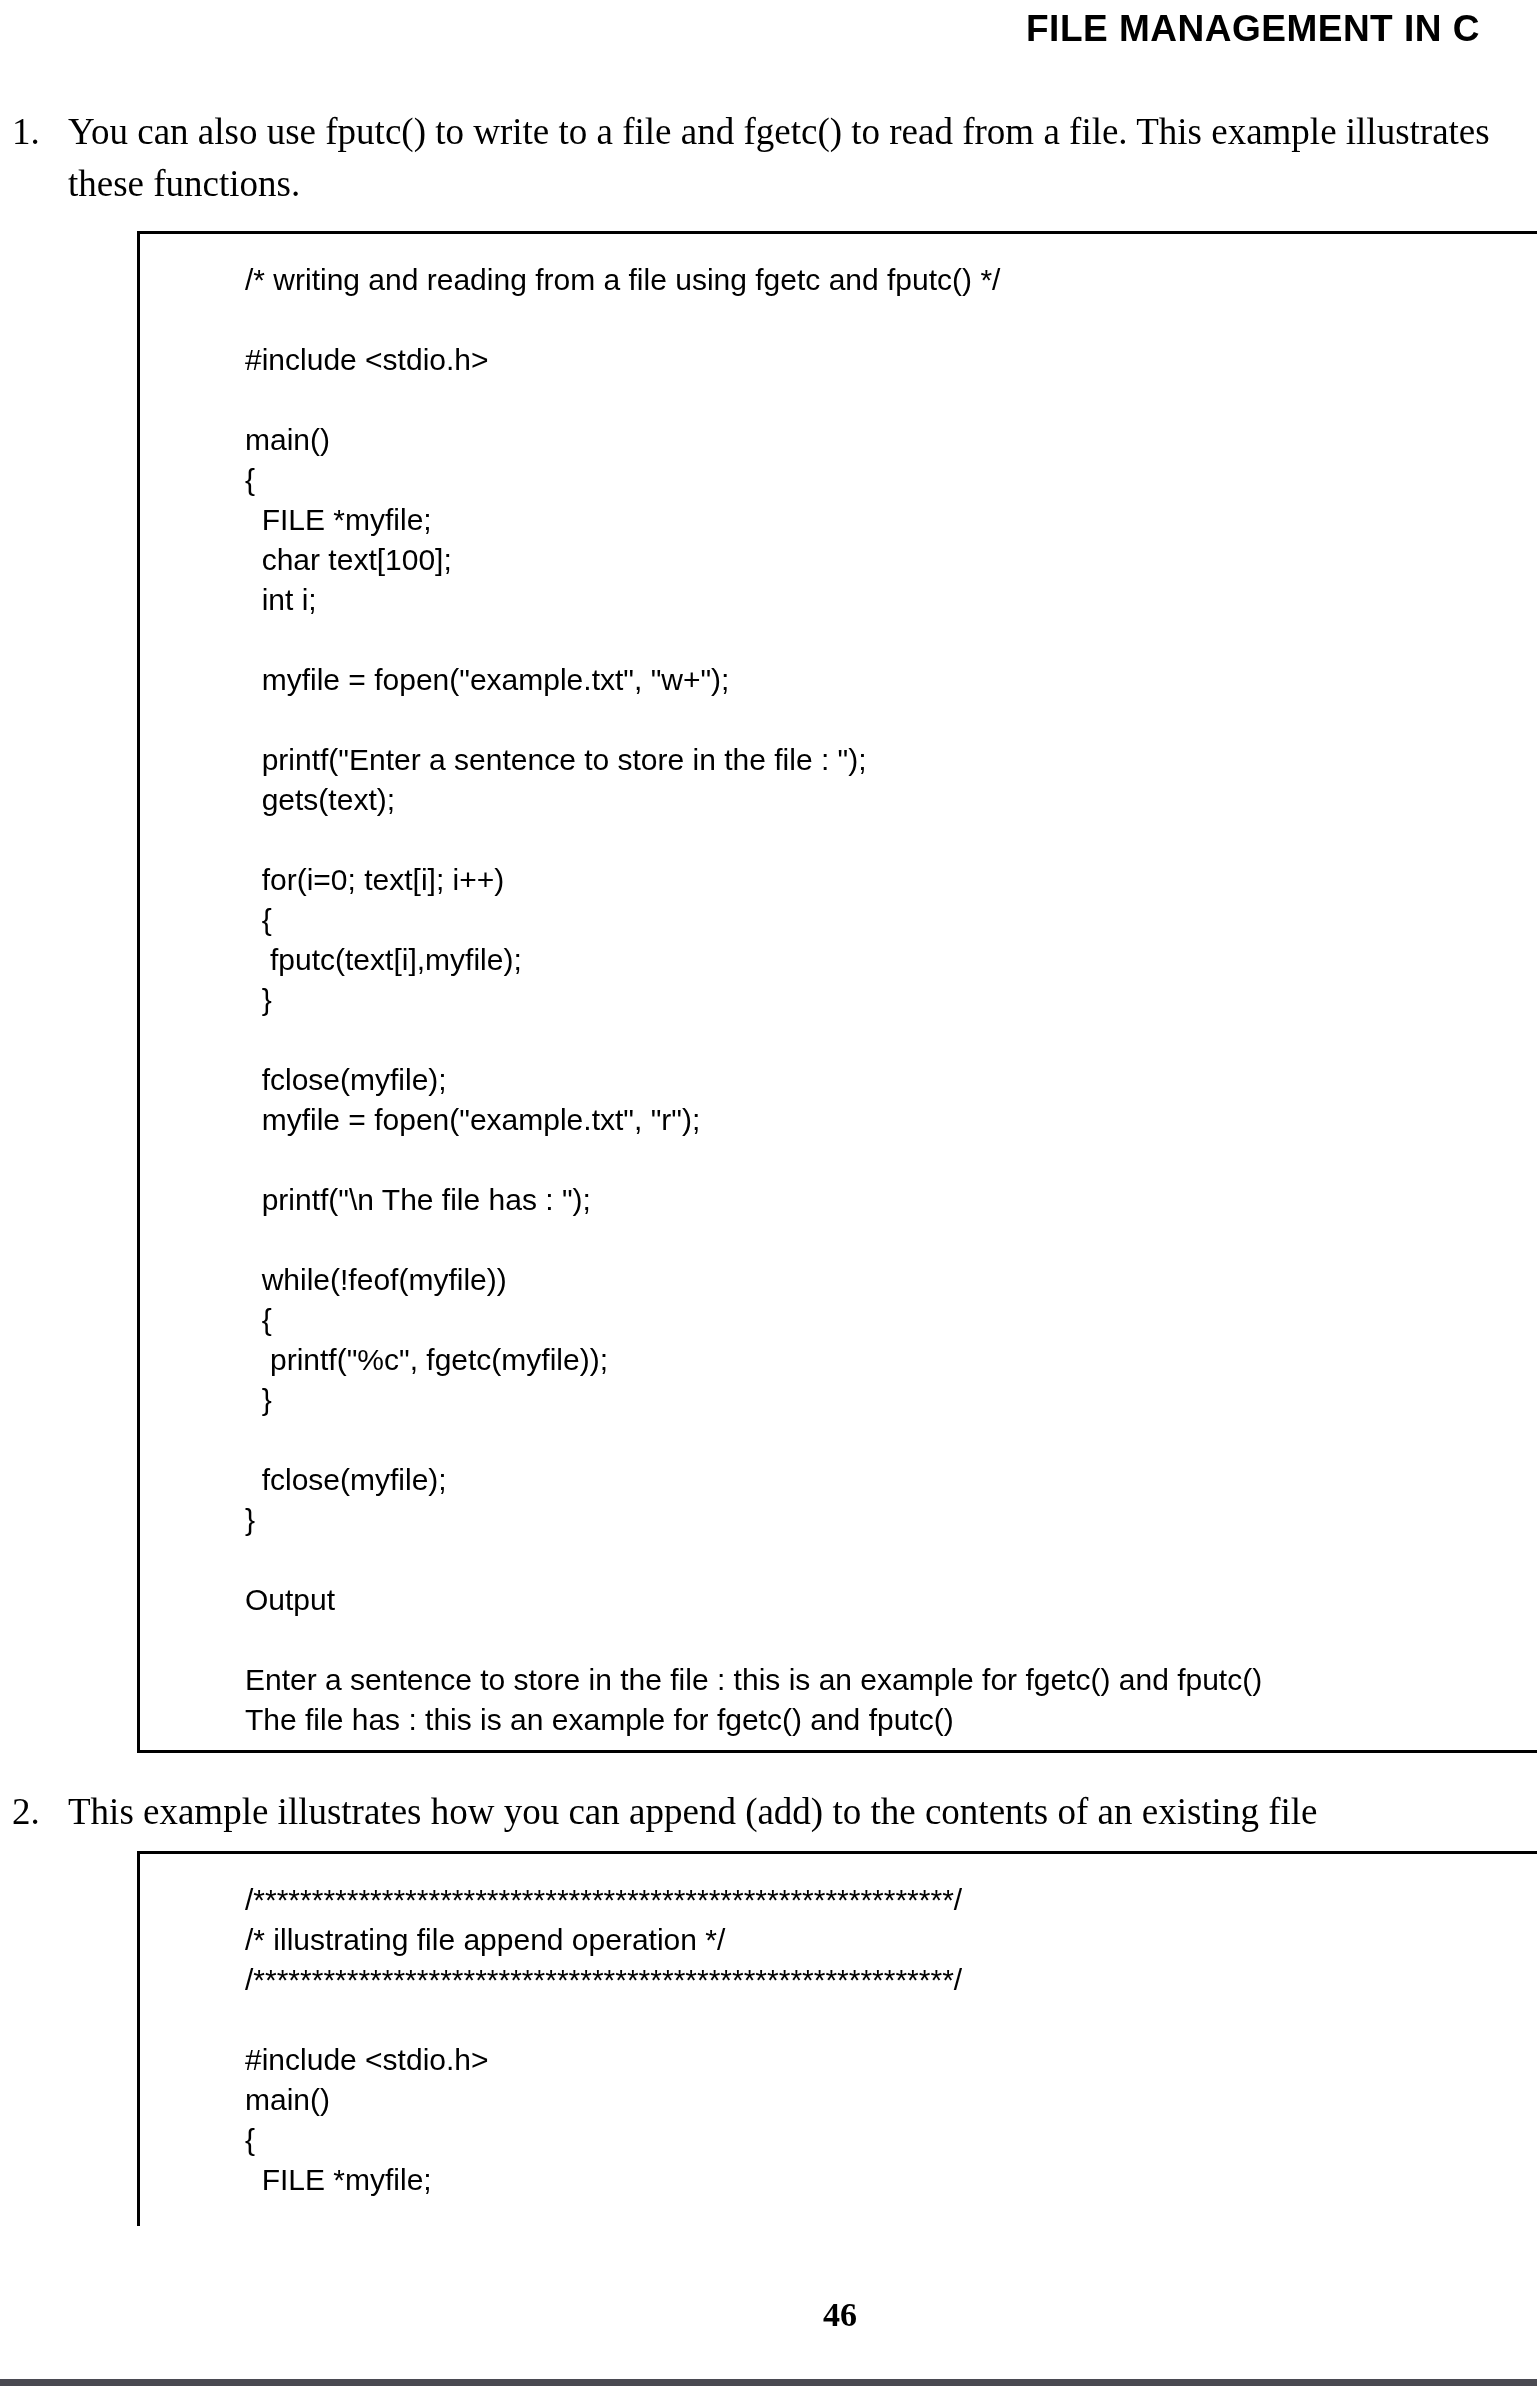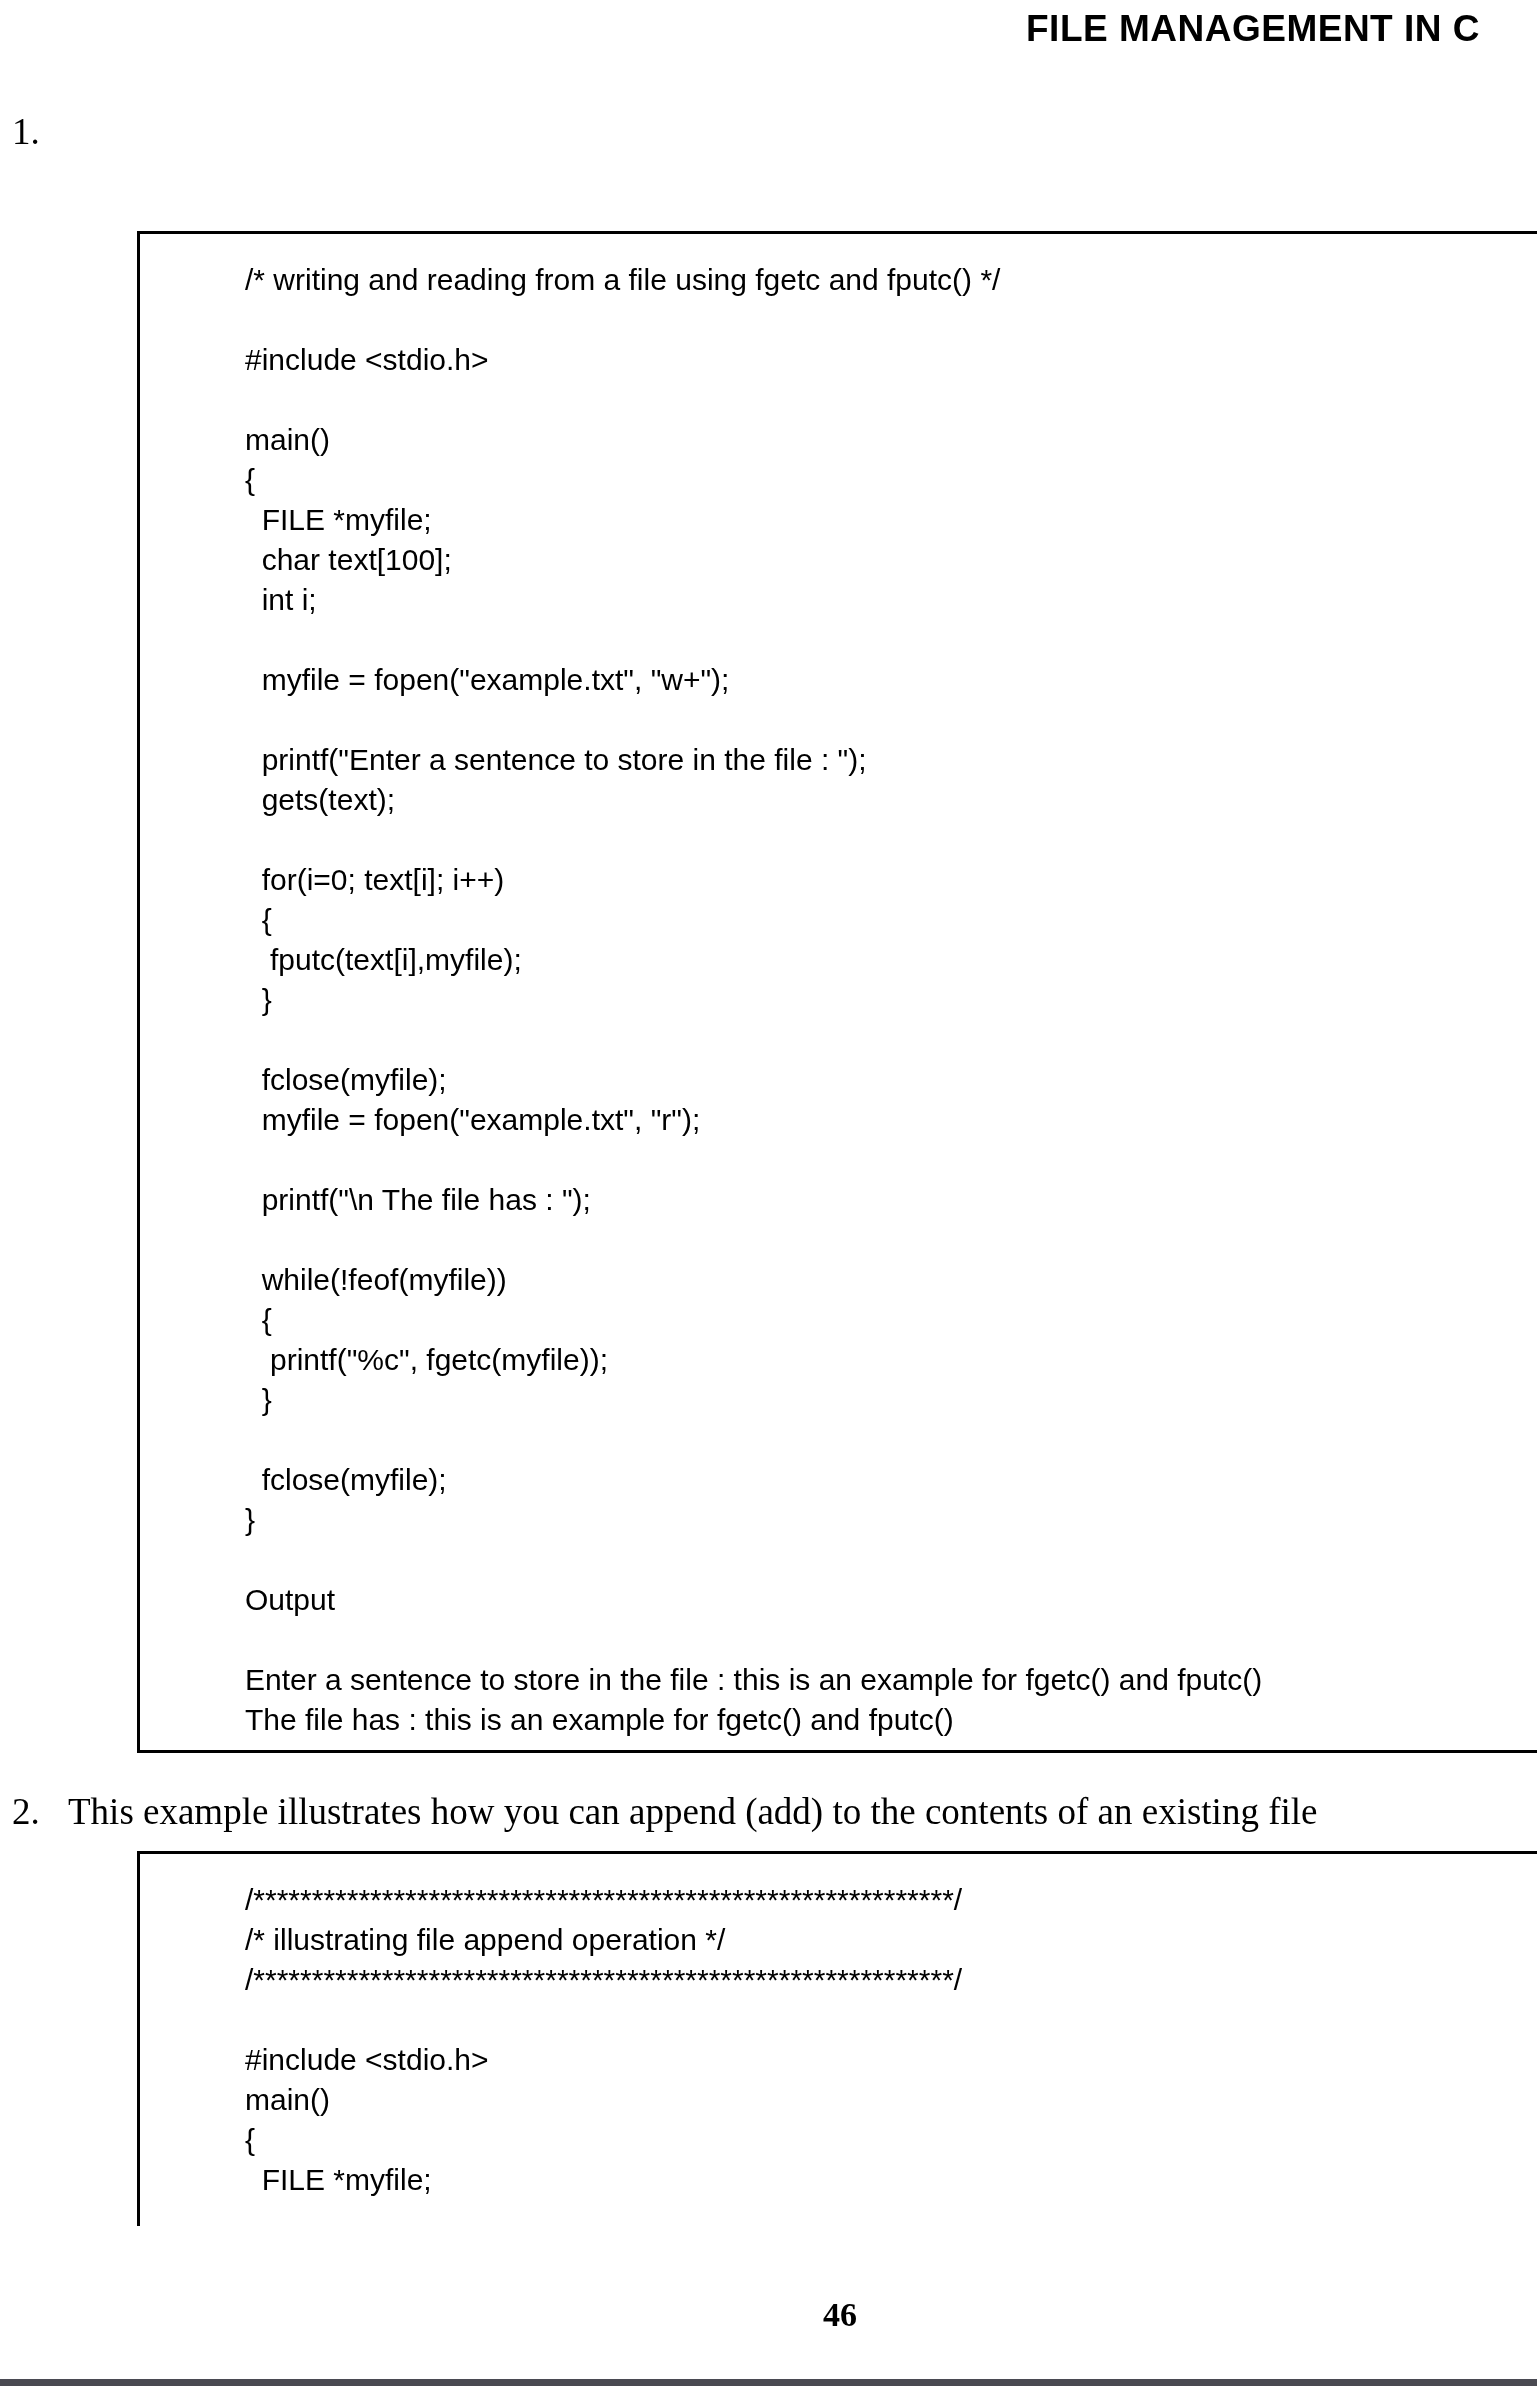--- a/index.html
+++ b/index.html
@@ -68,20 +68,22 @@
   }
 </style>
 </head>
 <body>
 
 <h1 class="title">FILE MANAGEMENT IN C</h1>
 
 <div class="list-item item1">
   <span class="num">1.</span>
   <div class="para">
+      <div class="para-line">You can also use fputc() to write to a file and fgetc() to read from a file. This example illustrates</div>
+      <div class="para-line">these functions.</div>
     </div>
 </div>
 
 <div class="code-box box1">
   <div class="code">
       <div class="code-line">/* writing and reading from a file using fgetc and fputc() */</div>
       <div class="code-line">&nbsp;</div>
       <div class="code-line">#include &lt;stdio.h&gt;</div>
       <div class="code-line">&nbsp;</div>
       <div class="code-line">main()</div>

